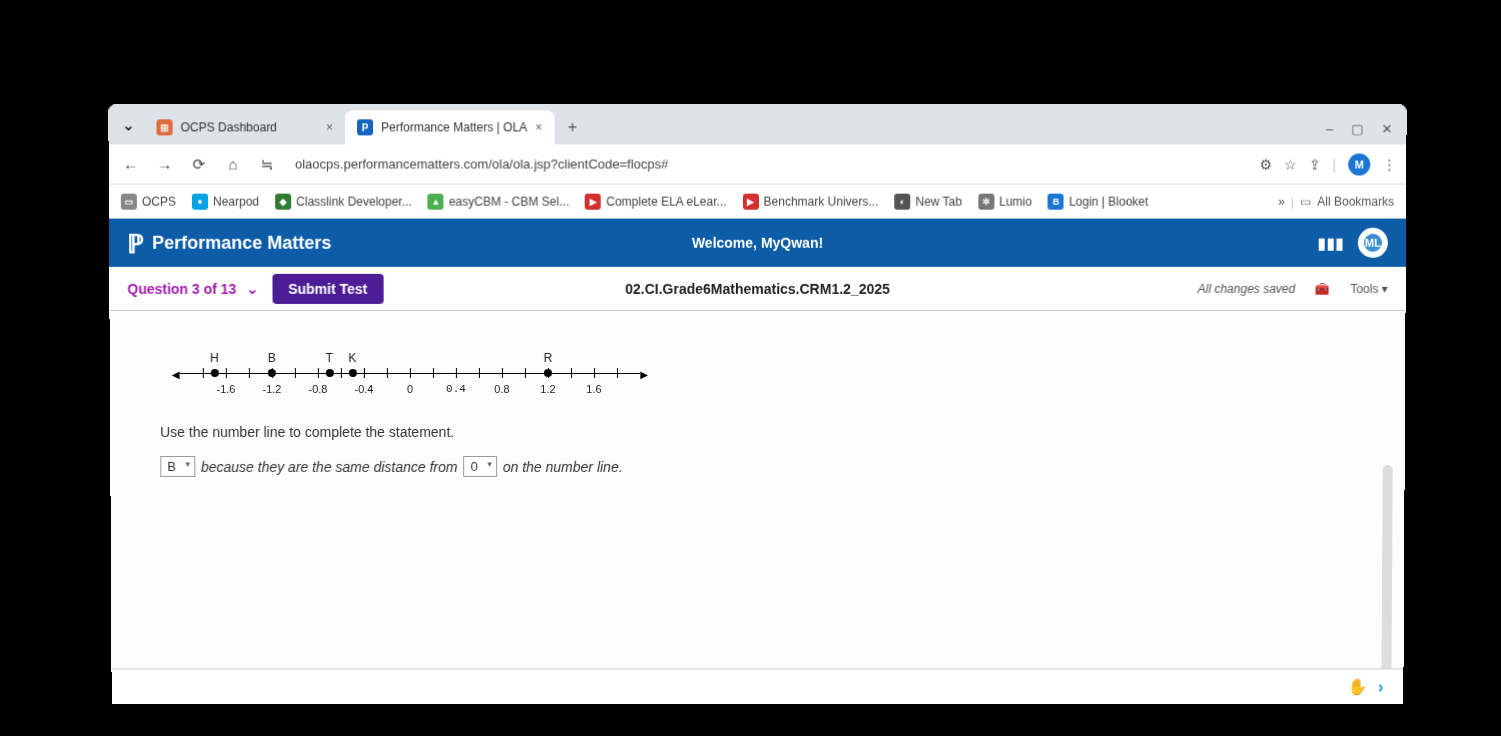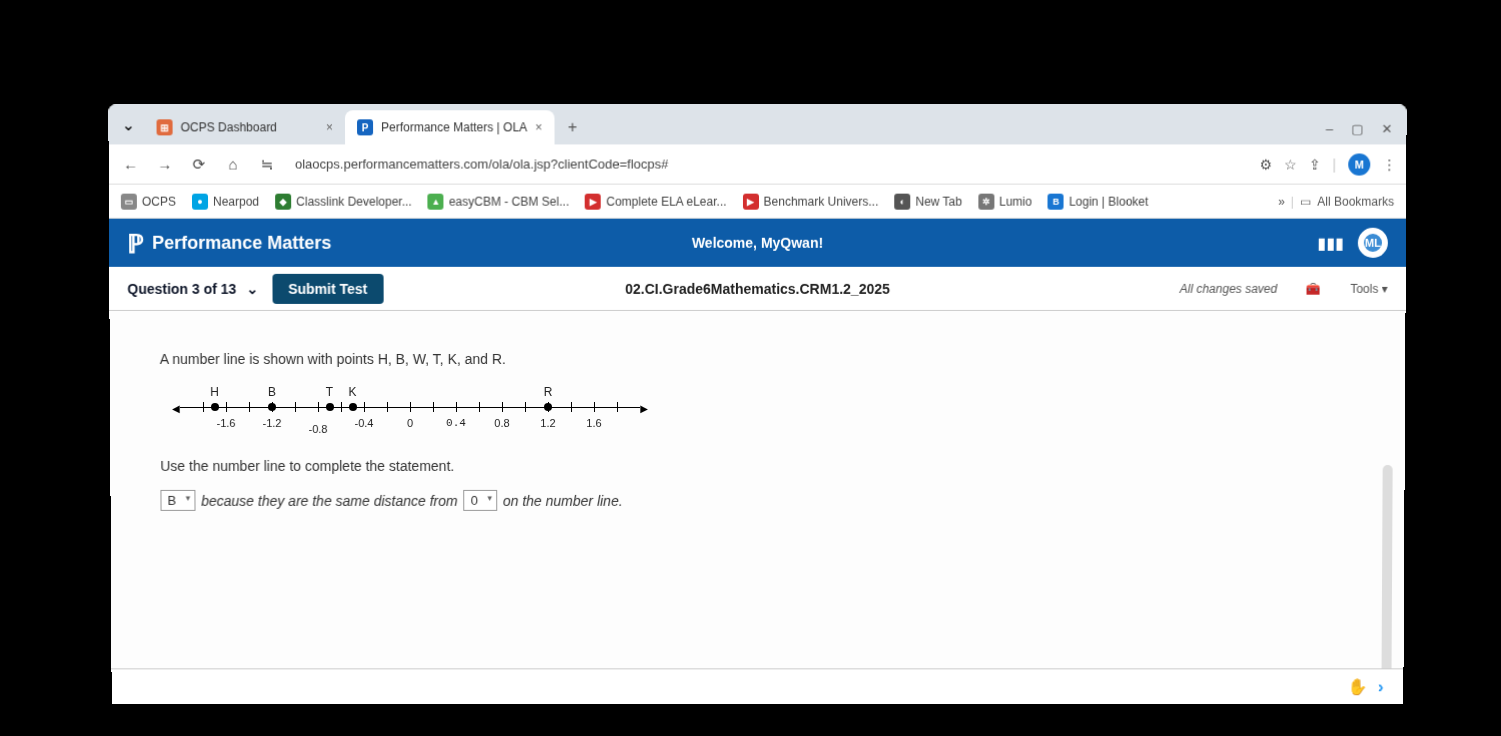--- a/index.html
+++ b/index.html
@@ -21,24 +21,24 @@
 .bm{display:flex;align-items:center;gap:5px;white-space:nowrap}
 .bmicon{width:16px;height:16px;border-radius:3px;display:flex;align-items:center;justify-content:center;font-size:9px;color:#fff;font-weight:bold}
 .allbm{margin-left:auto;display:flex;align-items:center;gap:6px;color:#555}
 .appheader{height:48px;background:#0d5ca8;display:flex;align-items:center;padding:0 18px;color:#fff}
 .logo{display:flex;align-items:center;gap:8px;font-size:18px;font-weight:bold}
 .logoicon{font-size:26px;font-weight:900}
 .welcome{position:absolute;left:50%;transform:translateX(-50%);font-size:14px;font-weight:bold}
 .hdrright{margin-left:auto;display:flex;align-items:center;gap:14px}
 .usercircle{width:30px;height:30px;border-radius:50%;background:#3b8cd4;border:6px solid #ffffff;display:flex;align-items:center;justify-content:center;font-size:11px;font-weight:bold}
 .subhdr{height:44px;background:#fff;border-bottom:1px solid #ccc;display:flex;align-items:center;padding:0 18px;gap:14px}
-.qnav{display:flex;align-items:center;gap:10px;font-size:14px;color:#0f172a;font-weight:bold}
-.submitbtn{background:#0c4a6e;color:#fff;border:none;padding:7px 16px;border-radius:4px;font-size:14px;font-weight:bold;cursor:pointer}
+.qnav{display:flex;align-items:center;gap:10px;font-size:14px;color:#a21caf;font-weight:bold}
+.submitbtn{background:#4c1d95;color:#fff;border:none;padding:7px 16px;border-radius:4px;font-size:14px;font-weight:bold;cursor:pointer}
 .testname{position:absolute;left:50%;transform:translateX(-50%);font-size:14px;font-weight:bold;color:#222}
-.subright{margin-left:auto;display:flex;align-items:center;gap:29px;font-size:12px;color:#555}
+.subright{margin-left:auto;display:flex;align-items:center;gap:20px;font-size:12px;color:#555}
 .content{padding:40px 50px;background:#fdfdfd;height:400px;position:relative}
 .qtitle{font-size:20px;font-weight:bold;color:#222;margin-bottom:22px}
 .qtext{font-size:14px;color:#333;margin-bottom:18px}
 .numline{position:relative;width:480px;height:55px;margin-bottom:18px;margin-left:10px}
 .nlaxis{position:absolute;top:22px;left:10px;right:10px;height:1px;background:#000}
 .nlarrow{position:absolute;top:18px;font-size:10px}
 .nlarrow.left{left:2px}
 .nlarrow.right{right:2px}
 .tick{position:absolute;top:17px;width:1px;height:10px;background:#000}
 .ticklabel{position:absolute;top:32px;font-size:11px;color:#222;transform:translateX(-50%)}
@@ -162,21 +162,20 @@
     <button class="submitbtn">Submit Test</button>
     <div class="testname">02.CI.Grade6Mathematics.CRM1.2_2025</div>
     <div class="subright">
       <span style="font-style:italic">All changes saved</span>
       <span style="color:#1976d2">🧰</span>
       <span><span>Tools</span> ▾</span>
     </div>
   </div>
 
   <div class="content">
-    <div class="qtext">A number line is shown with points H, B, W, T, K, and R.</div>
 
     <div class="numline">
       <div class="nlaxis"></div>
       <div class="nlarrow left">◀</div>
       <div class="nlarrow right">▶</div>
       <div id="nl-mount">
           <div class="tick" style="left: 33px;"></div>
           <div class="tick" style="left: 56px;"></div>
           <div class="tick" style="left: 79px;"></div>
           <div class="tick" style="left: 102px;"></div>
@@ -190,21 +189,21 @@
           <div class="tick" style="left: 286px;"></div>
           <div class="tick" style="left: 309px;"></div>
           <div class="tick" style="left: 332px;"></div>
           <div class="tick" style="left: 355px;"></div>
           <div class="tick" style="left: 378px;"></div>
           <div class="tick" style="left: 401px;"></div>
           <div class="tick" style="left: 424px;"></div>
           <div class="tick" style="left: 447px;"></div>
           <div class="ticklabel" style="left: 56px;">-1.6</div>
           <div class="ticklabel" style="left: 102px;">-1.2</div>
-          <div class="ticklabel" style="left: 148px; margin-top: 6px;">-0.8</div>
+          <div class="ticklabel" style="left: 148px;">-0.8</div>
           <div class="ticklabel" style="left: 194px;">-0.4</div>
           <div class="ticklabel" style="left: 240px;">0</div>
           <div class="ticklabel" style="left: 286px; font-family: Liberation Mono, monospace;">0.4</div>
           <div class="ticklabel" style="left: 332px;">0.8</div>
           <div class="ticklabel" style="left: 378px;">1.2</div>
           <div class="ticklabel" style="left: 424px;">1.6</div>
           <div class="ptlabel" style="left: 44.5px;">H</div>
           <div class="ptdot" style="left: 44.5px;"></div>
           <div class="ptlabel" style="left: 102px;">B</div>
           <div class="ptdot" style="left: 102px;"></div>

